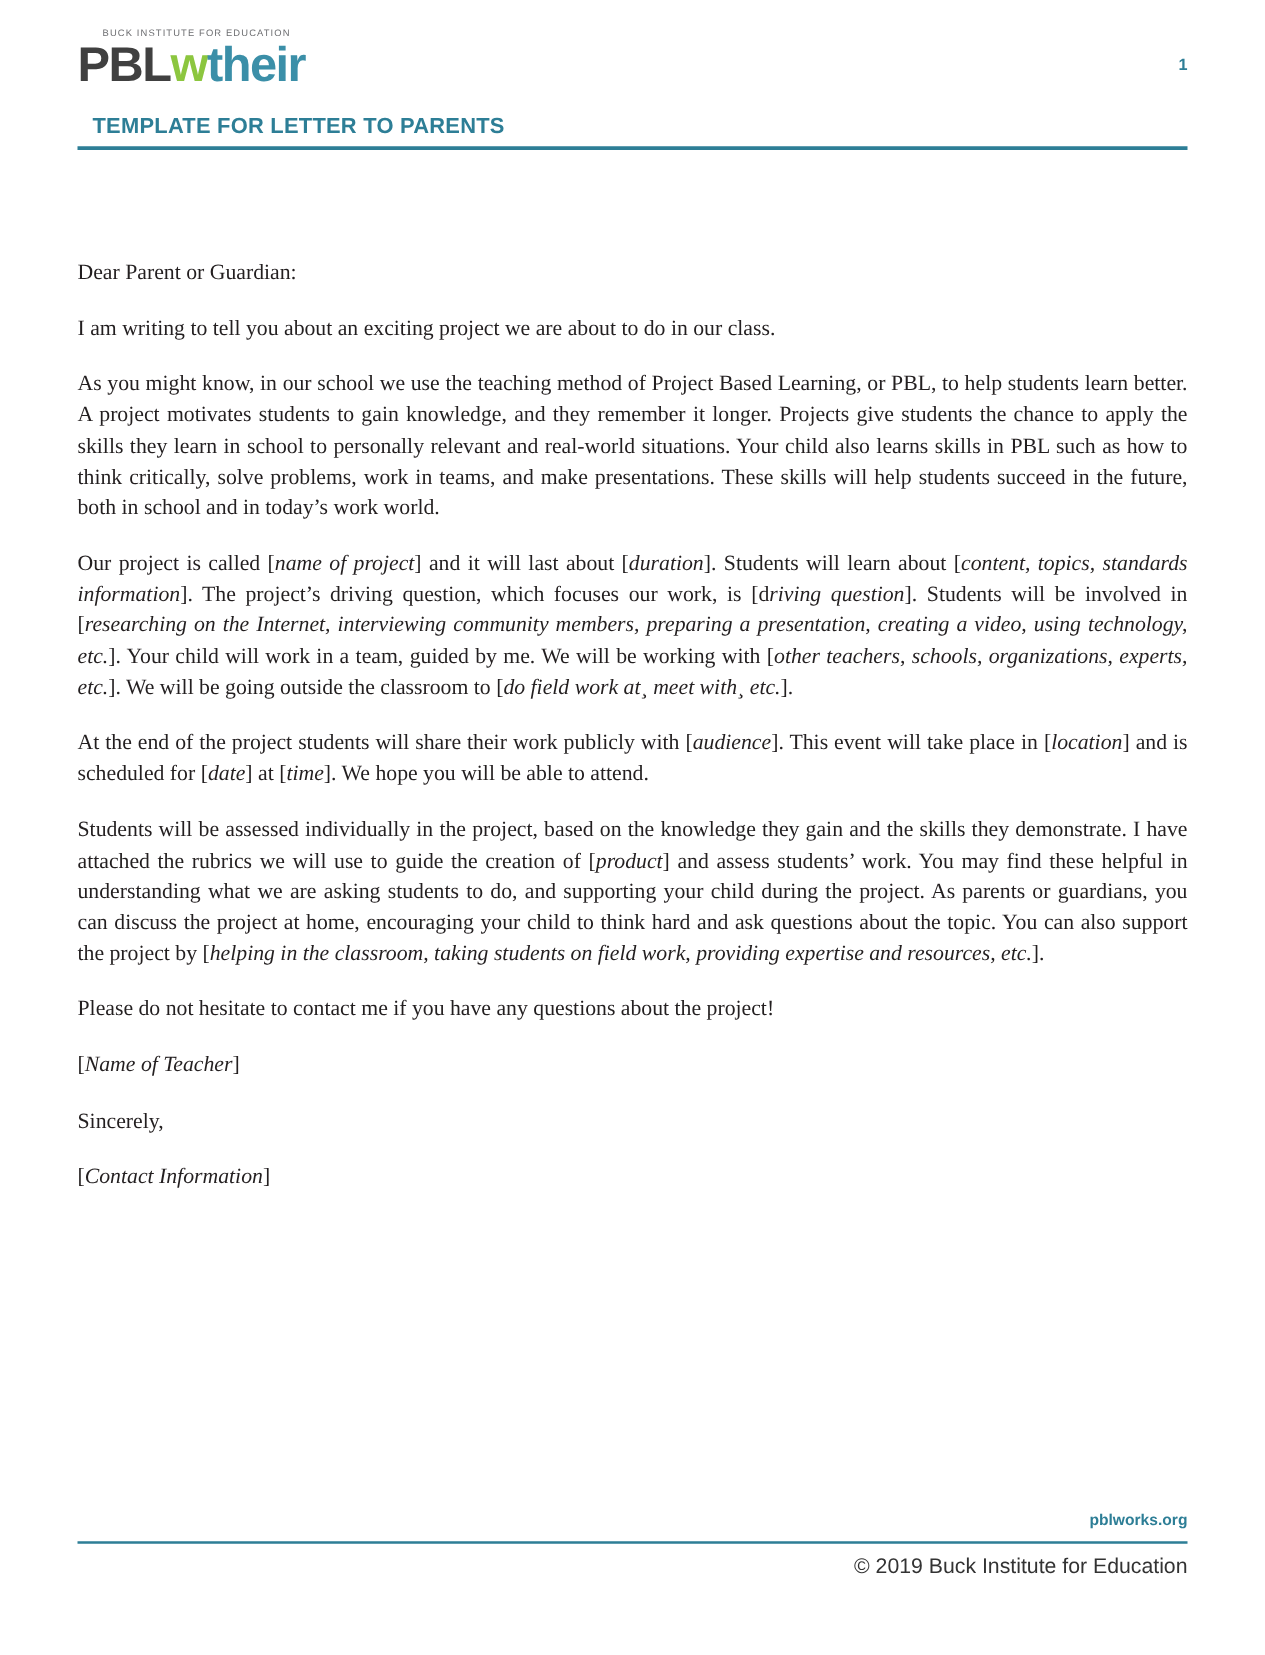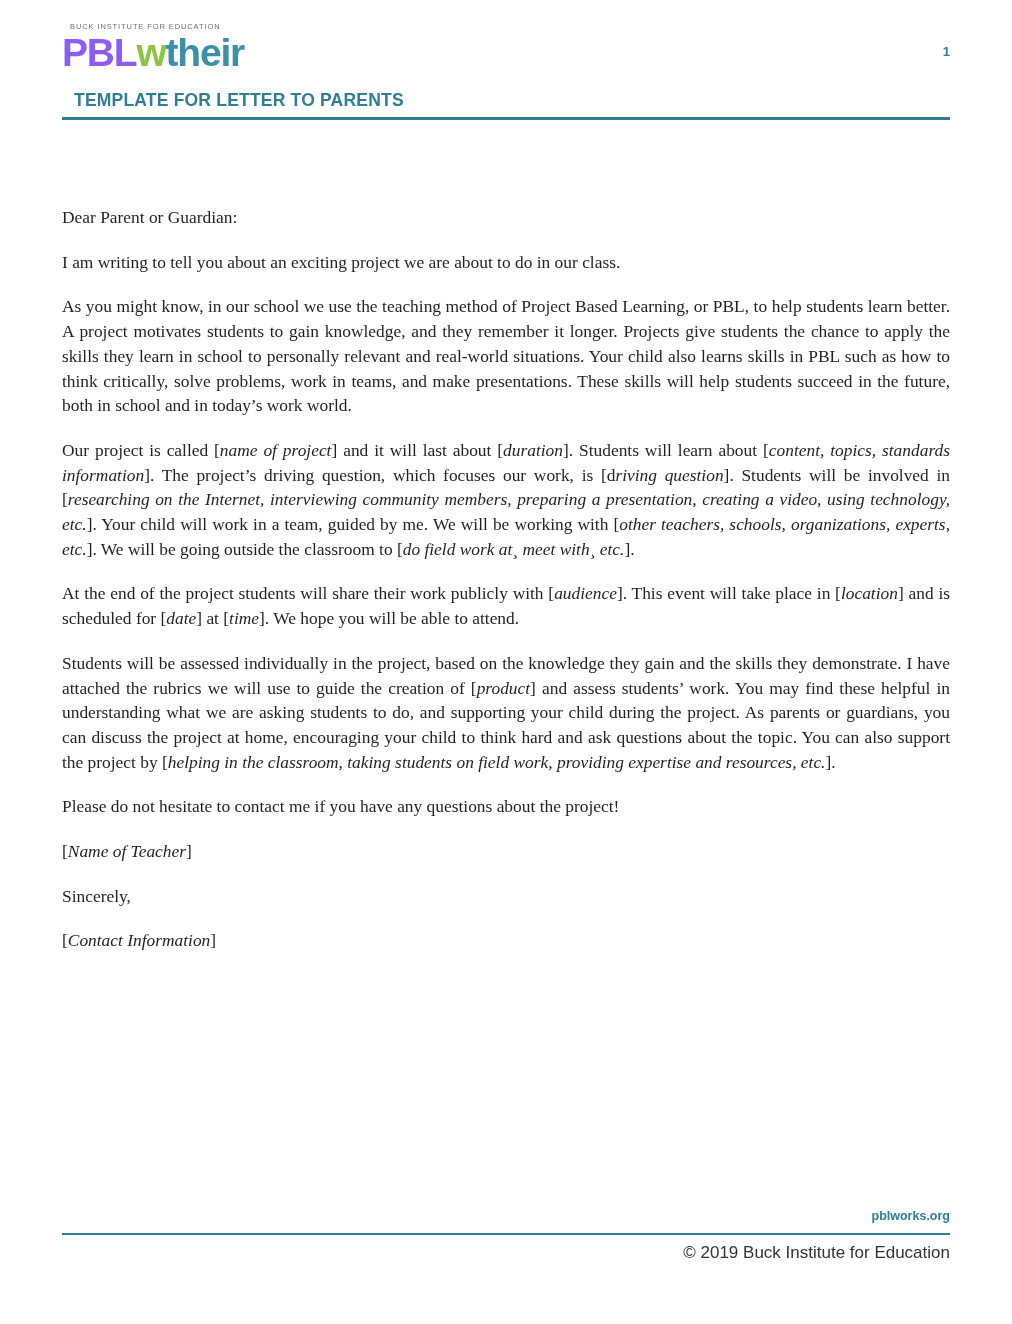--- a/index.html
+++ b/index.html
@@ -33,34 +33,34 @@
     position: absolute;
     left: 0;
     top: 0;
     width: 320px;
   }
   .logo-eyebrow {
     font-family: "Liberation Sans", sans-serif;
     font-size: 7.5px;
     letter-spacing: 0.9px;
     color: #6d6e71;
-    margin-left: 8px;
+    margin-left: 20px;
     margin-bottom: 2px;
     white-space: nowrap;
   }
   .logo-wordmark {
     font-family: "Liberation Sans", sans-serif;
     font-size: 39px;
     font-weight: bold;
     letter-spacing: -1.2px;
     line-height: 1;
     white-space: nowrap;
     position: relative;
   }
-  .logo-pbl { color: #8b5cf6; }
+  .logo-pbl { color: #404040; }
   .logo-w   { color: #8cc63f; }
   .logo-orks { color: #3b8fa8; }
   .page-number {
     position: absolute;
     right: 0;
     top: 22px;
     font-family: "Liberation Sans", sans-serif;
     font-size: 13px;
     font-weight: bold;
     color: #2d7e96;

